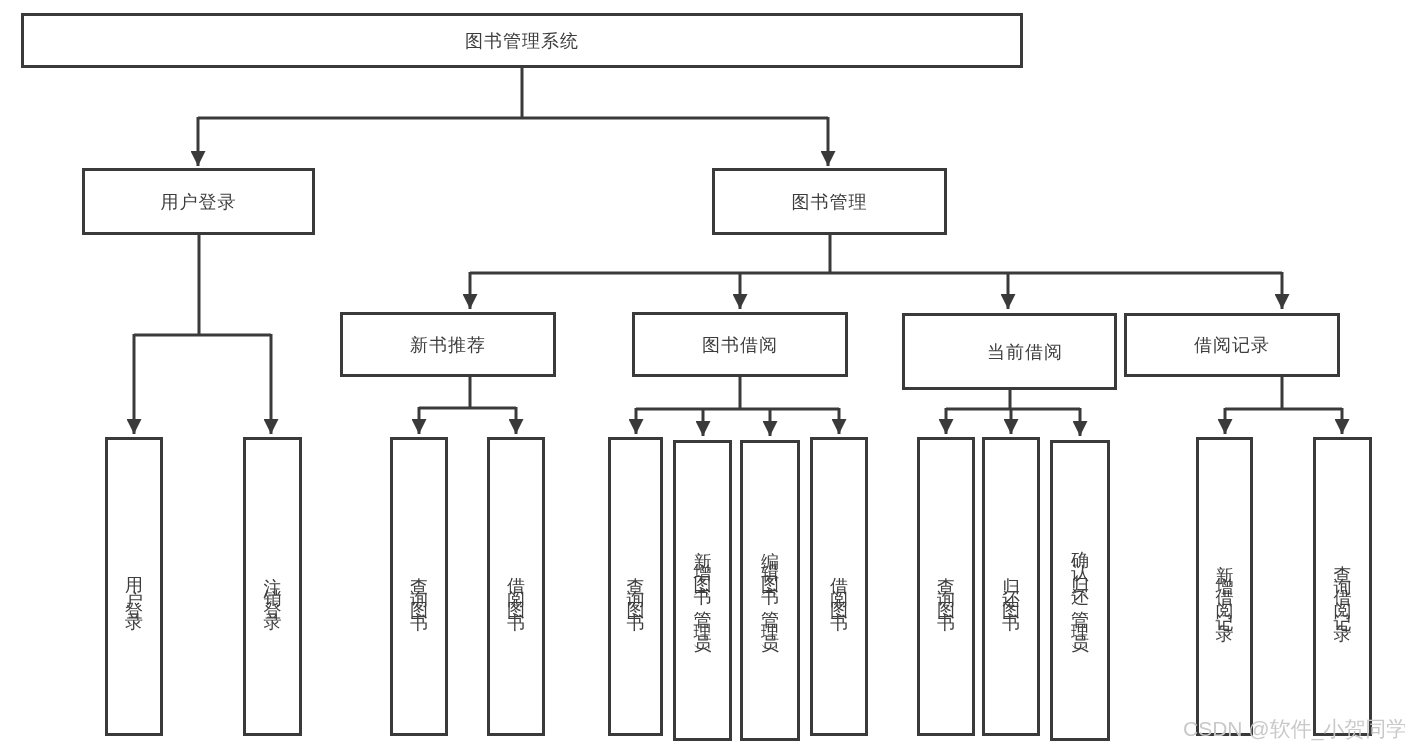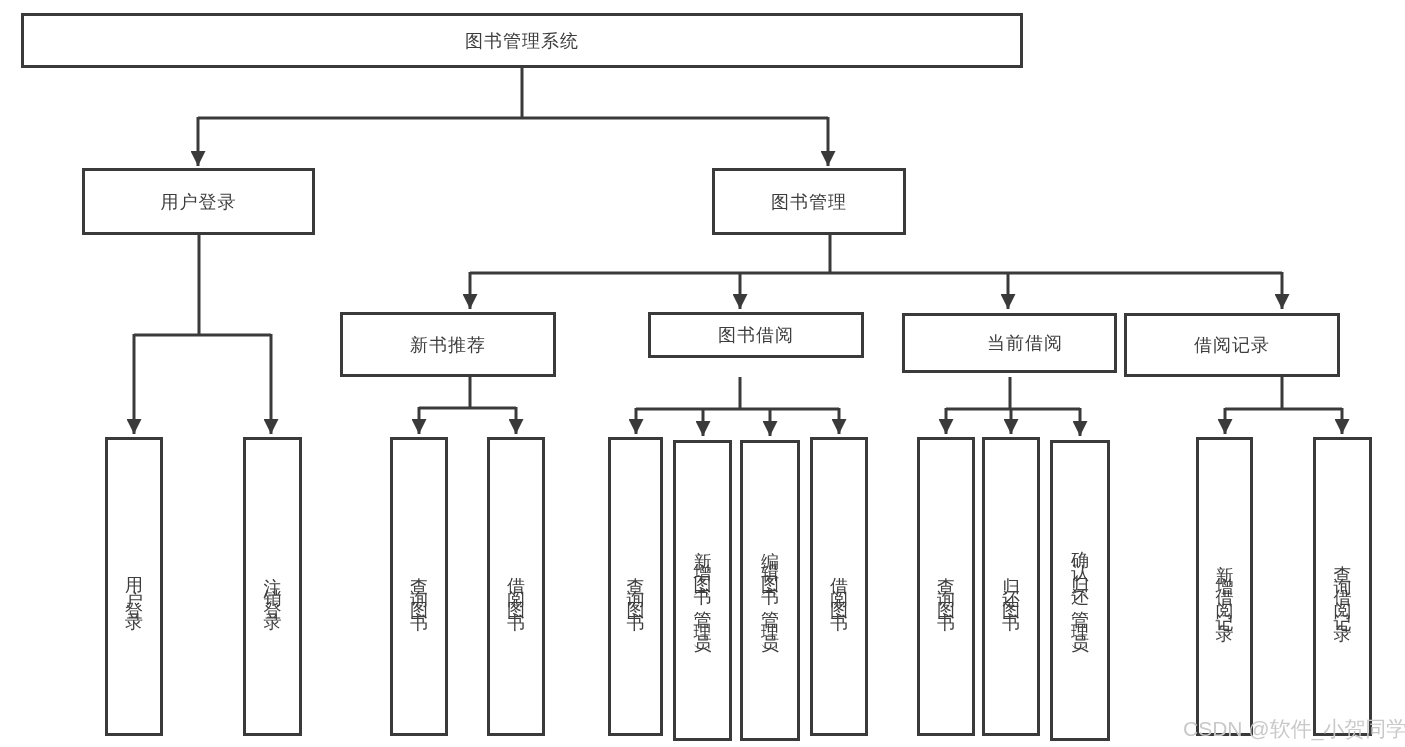--- a/index.html
+++ b/index.html
@@ -72,25 +72,25 @@
     <line class="a" x1="1080" y1="408" x2="1080" y2="436" marker-end="url(#arrowhead)"></line>
 
     <path class="c" d="M1282,377 V409 M1225,409 H1342"></path>
     <line class="a" x1="1225" y1="408" x2="1225" y2="434" marker-end="url(#arrowhead)"></line>
     <line class="a" x1="1342" y1="408" x2="1342" y2="434" marker-end="url(#arrowhead)"></line>
   </svg>
 
   <div class="node" style="left:21px; top:13px; width:1002px; height:55px;">图书管理系统</div>
 
   <div class="node" style="left:82px; top:168px; width:233px; height:67px;">用户登录</div>
-  <div class="node" style="left:712px; top:168px; width:194px; height:67px;">图书管理</div>
+  <div class="node" style="left:712px; top:168px; width:235px; height:67px;">图书管理</div>
 
   <div class="node" style="left:340px; top:312px; width:216px; height:65px;">新书推荐</div>
-  <div class="node" style="left:632px; top:312px; width:216px; height:46px;margin-left:16px;">图书借阅</div>
-  <div class="node" style="left:902px; top:313px; width:215px; height:60px;padding-left:31px;">当前借阅</div>
+  <div class="node" style="left:632px; top:312px; width:216px; height:65px;">图书借阅</div>
+  <div class="node" style="left:902px; top:313px; width:215px; height:77px;padding-left:31px;">当前借阅</div>
   <div class="node" style="left:1124px; top:313px; width:216px; height:64px;">借阅记录</div>
 
   <div class="node leaf" style="left:105px; top:437px; width:58px; height:299px;">用户登录</div>
   <div class="node leaf" style="left:243px; top:437px; width:59px; height:299px;">注销登录</div>
 
   <div class="node leaf" style="left:390px; top:437px; width:58px; height:299px;">查询图书</div>
   <div class="node leaf" style="left:487px; top:437px; width:58px; height:299px;">借阅图书</div>
 
   <div class="node leaf" style="left:608px; top:437px; width:55px; height:299px;">查询图书</div>
   <div class="node leaf" style="left:673px; top:440px; width:59px; height:301px;">新增图书（管理员）</div>

